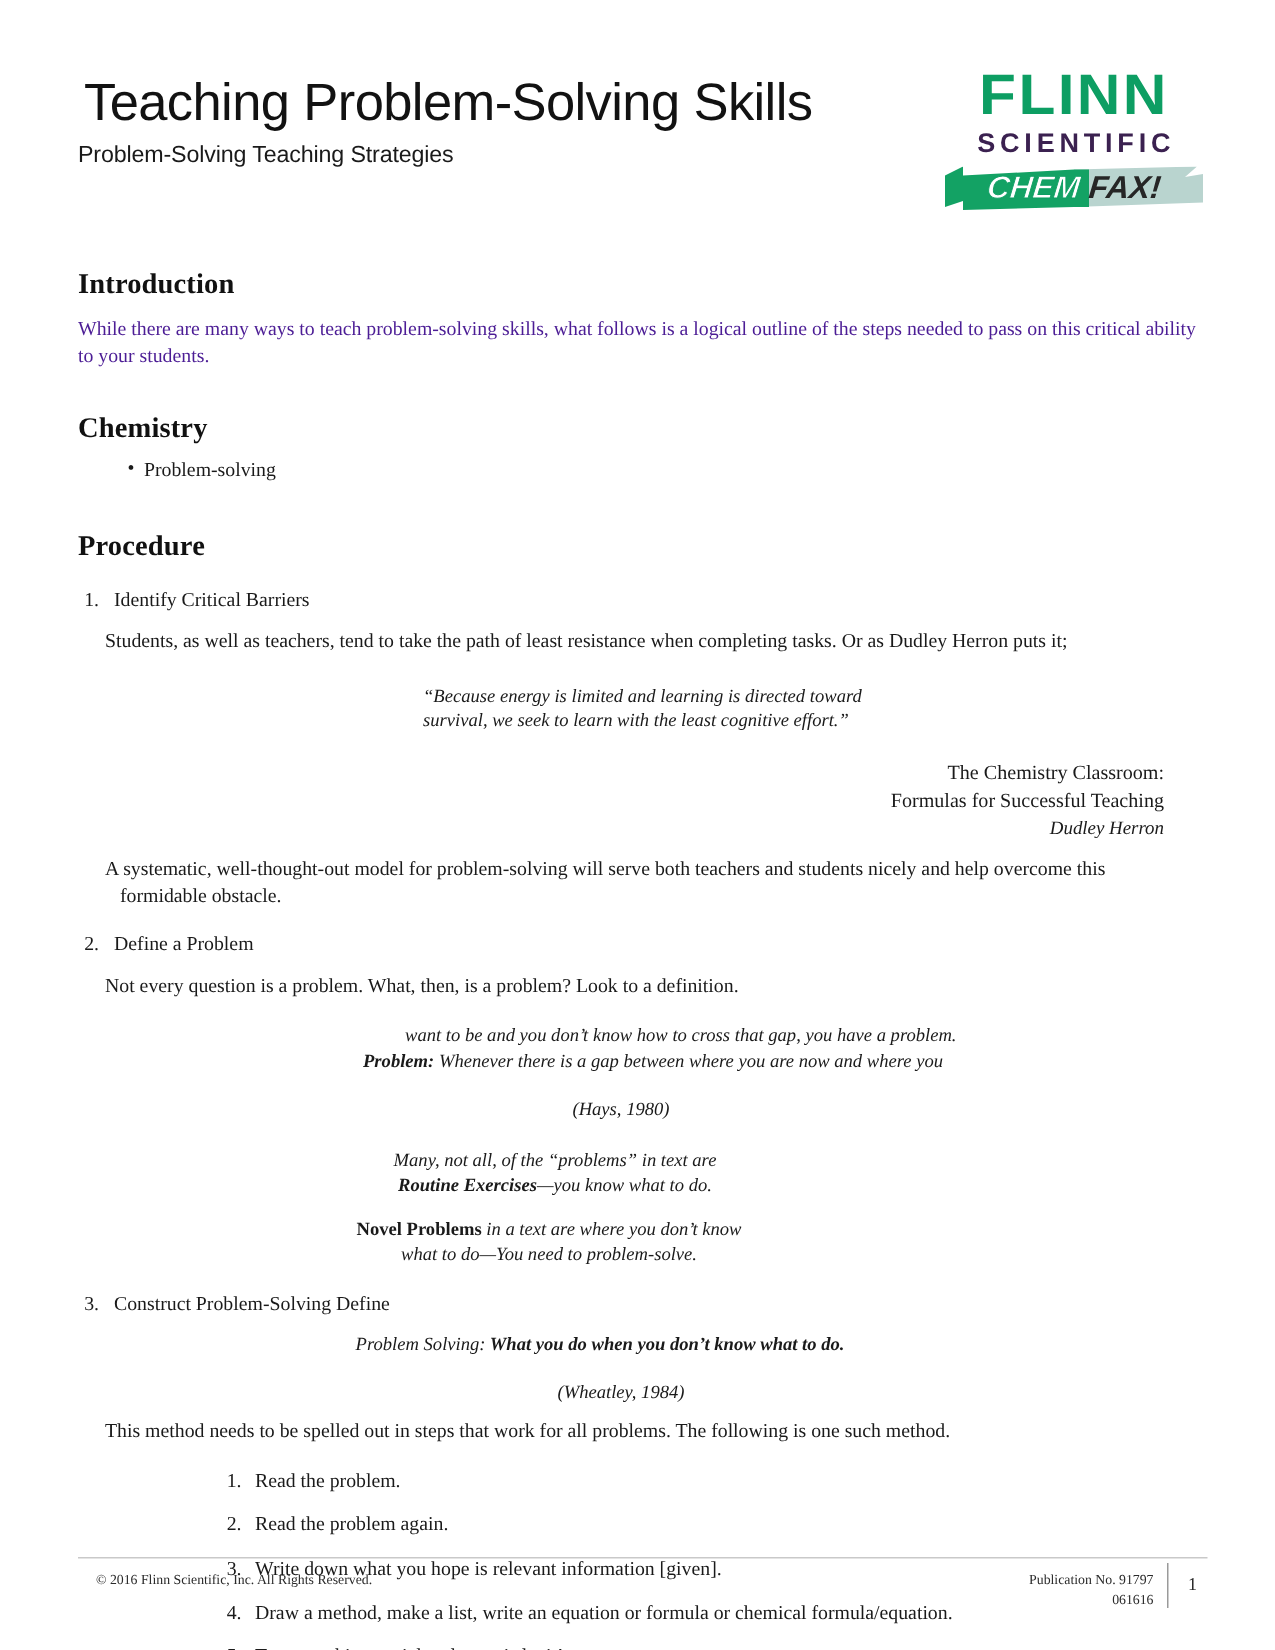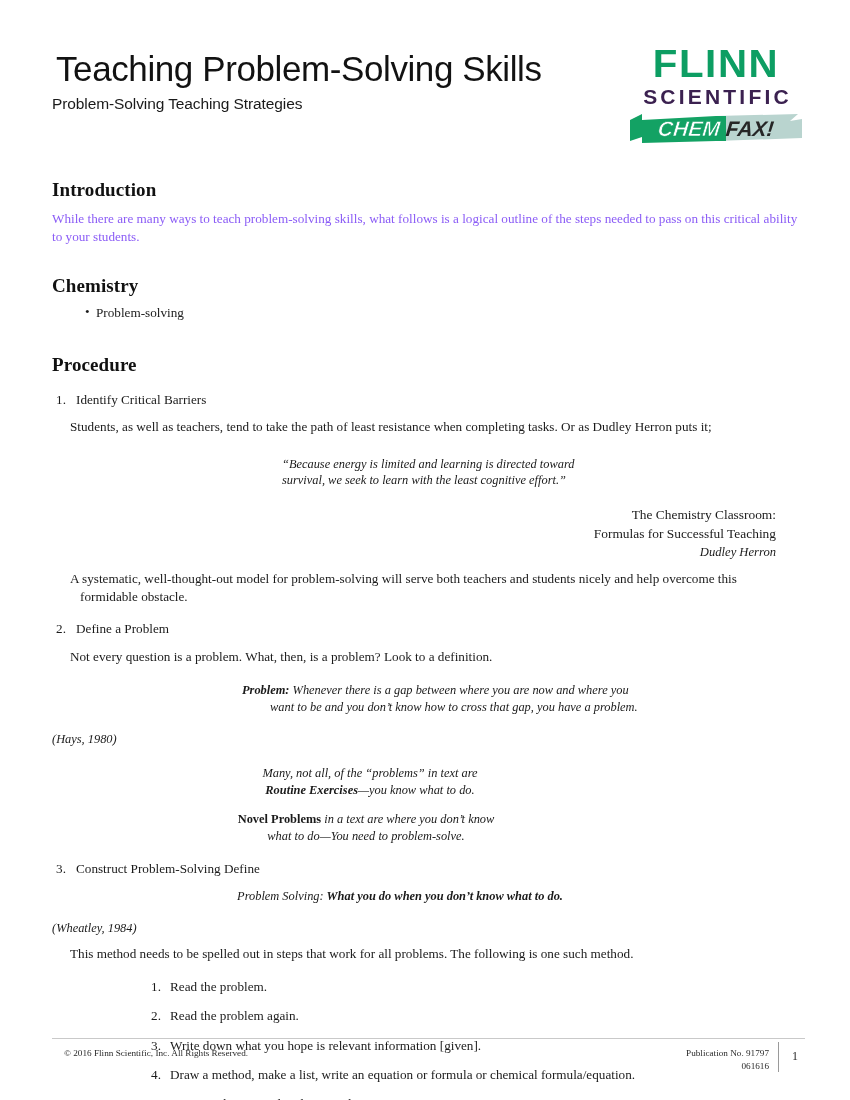--- a/index.html
+++ b/index.html
@@ -65,21 +65,21 @@
     font-size: 38px;
     font-weight: bold;
     color: #0d9e63;
     letter-spacing: 1.5px;
     line-height: 1;
     text-align: center;
     transform: scaleX(1.06);
   }
   .logo-scientific {
     font-family: "Liberation Sans", "DejaVu Sans", sans-serif;
-    font-size: 21px;
+    font-size: 18px;
     font-weight: bold;
     color: #3b2150;
     letter-spacing: 3.2px;
     line-height: 1;
     text-align: center;
     margin-top: 3px;
     padding-left: 3px;
   }
   .logo-chemfax {
     position: relative;
@@ -124,21 +124,21 @@
     font-weight: bold;
     font-size: 19px;
     margin: 0;
     color: #111111;
     letter-spacing: 0.1px;
   }
   .body-text {
     font-size: 13.2px;
     line-height: 1.33;
     margin: 0;
-    color: #8b5cf6;
+    color: #4c1d95;
     text-align: left;
   }
 
   #sec-introduction { margin-top: 22px; }
   #intro-para { margin-top: 9px; }
 
   #sec-concepts { margin-top: 30px; }
   .concept-list {
     margin: 7px 0 0 0;
     padding: 0;
@@ -209,21 +209,21 @@
   }
 
   .qblock-2 {
     margin-top: 17px;
     padding-left: 190px;
   }
   .qblock-2 .line2 { padding-left: 28px; }
   .cite-right {
     font-style: italic;
     font-size: 12.4px;
-    text-align: left;
+    text-align: center;
     margin-top: 16px;
     padding-right: 22px;
   }
 
   .qblock-3 {
     margin-top: 18px;
     text-align: center;
     padding-right: 110px;
   }
   .qblock-3 .l2 { padding-left: 0; }
@@ -370,24 +370,24 @@
 
   <p class="proc-para">A systematic, well-thought-out model for problem-solving will serve both teachers and students nicely and help overcome this formidable obstacle.</p>
 
   <div class="proc-step-head">
     <span class="num">2.</span>
     <span class="lbl">Define a Problem</span>
   </div>
   <p class="proc-para">Not every question is a problem. What, then, is a problem? Look to a definition.</p>
 
   <div class="qblock-2">
+    <div class="quote-italic line2">want to be and you don’t know how to cross that gap, you have a problem.</div>
     <div class="quote-italic">
       <span class="quote-bold-lead">Problem:</span><span> Whenever there is a gap between where you are now and where you</span>
     </div>
-    <div class="quote-italic line2">want to be and you don’t know how to cross that gap, you have a problem.</div>
   </div>
 
   <div class="cite-right">(Hays, 1980)</div>
 
   <div class="qblock-3">
     <div class="quote-italic">Many, not all, of the “problems” in text are</div>
     <div class="quote-italic l2">
       <b>Routine Exercises</b><span>—you know what to do.</span>
     </div>
   </div>

